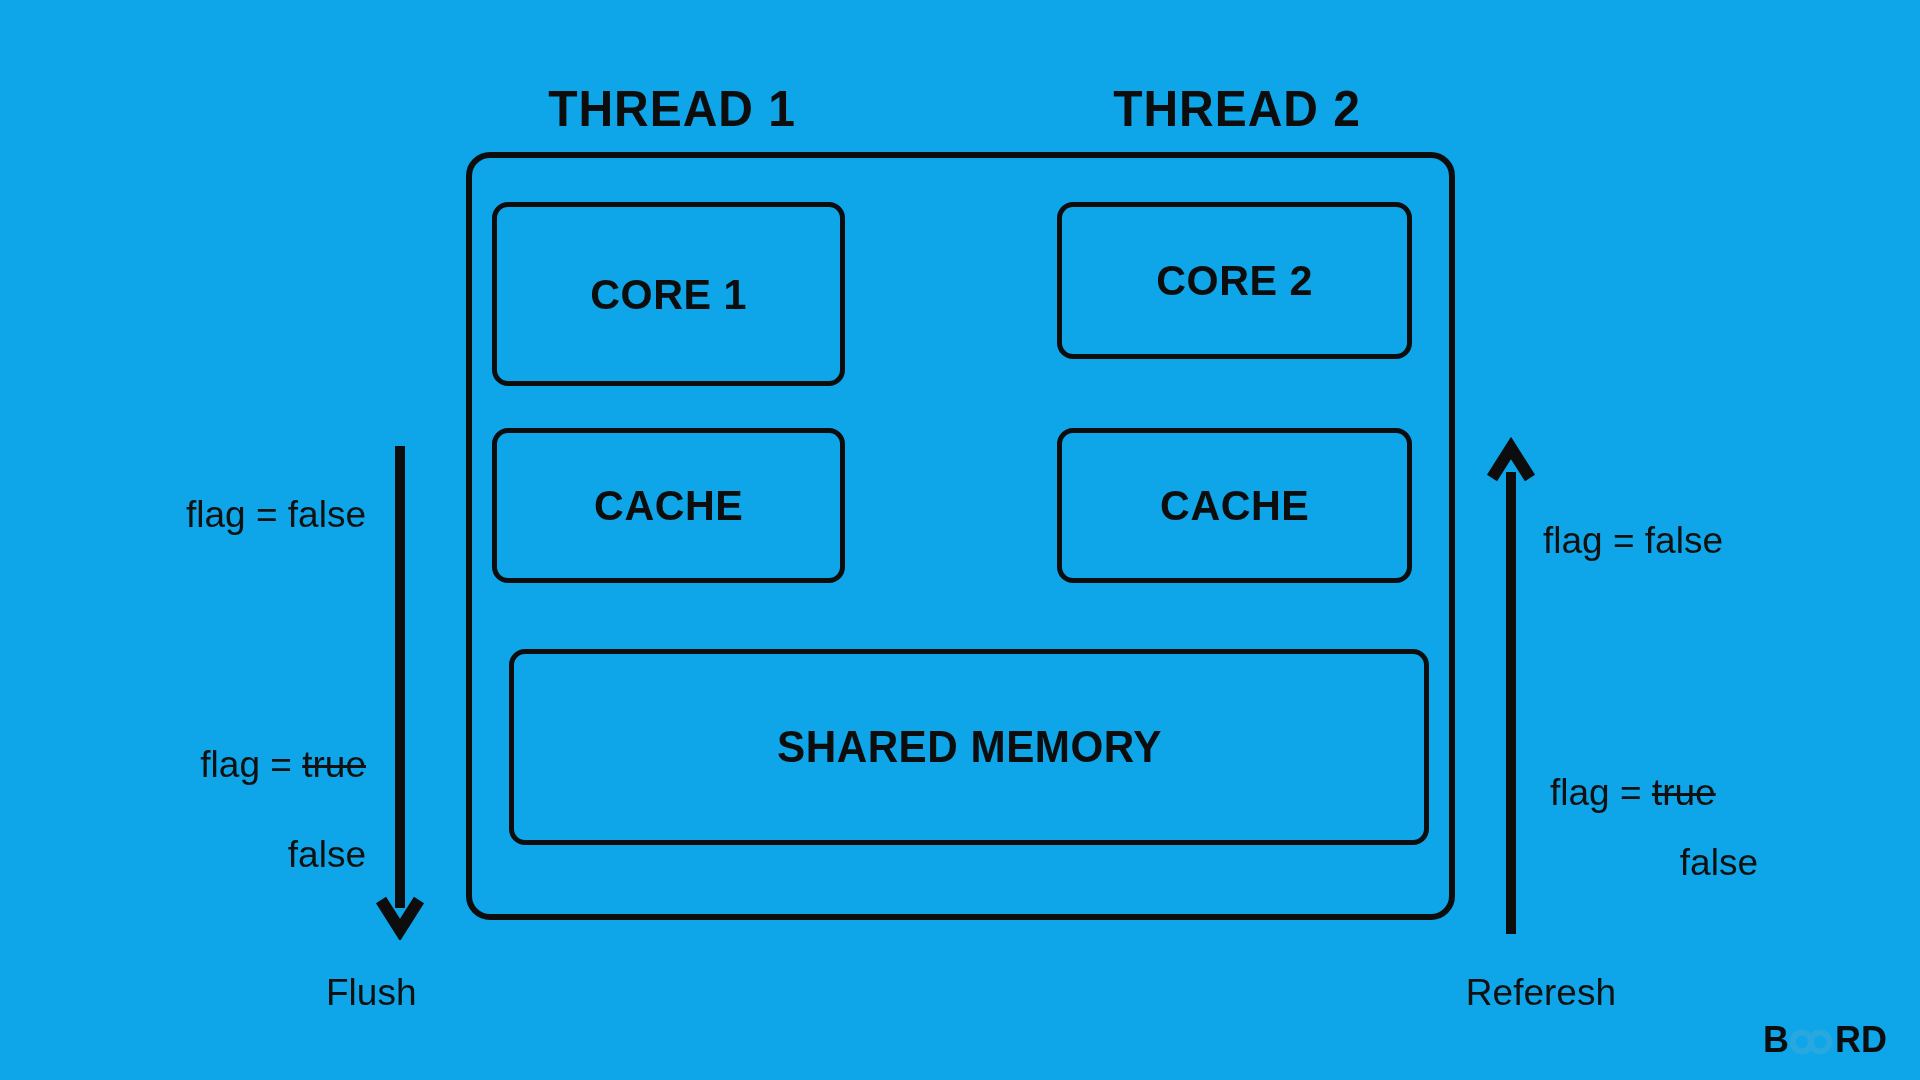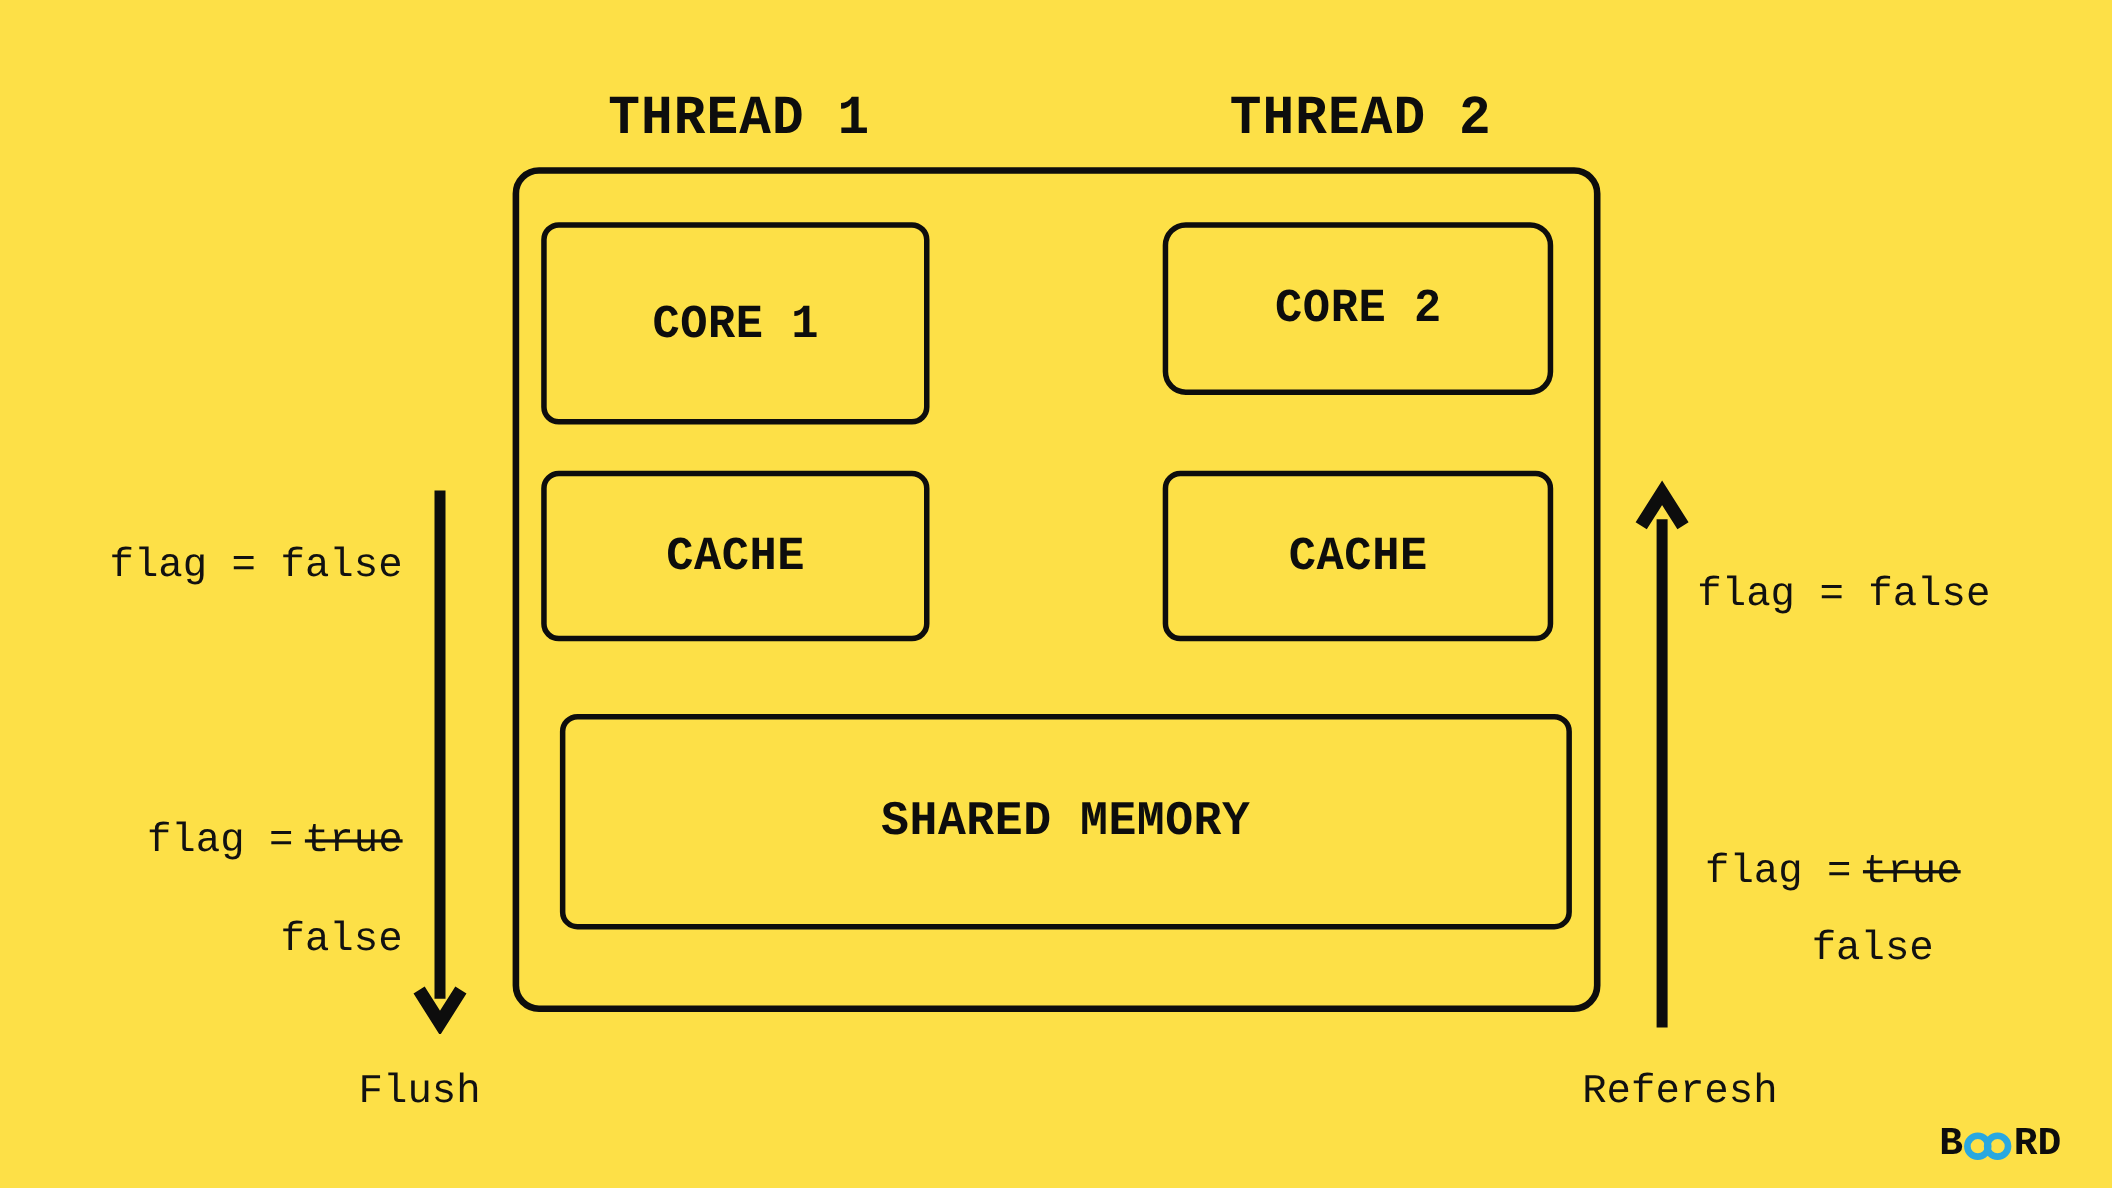--- a/index.html
+++ b/index.html
@@ -4,23 +4,23 @@
 <style>
   html, body {
     margin: 0;
     padding: 0;
     background: #c5d9f2;
   }
   #canvas {
     position: relative;
     width: 1920px;
     height: 1080px;
-    background: #fde047;
+    background: #0ea5e9;
     overflow: hidden;
-    font-family: Liberation Mono, monospace;
+    font-family: Liberation Sans, sans-serif;
     color: #0d0d0d;
   }
   .thread-title {
     position: absolute;
     width: 420px;
     text-align: center;
     font-size: 50px;
     font-weight: 800;
     letter-spacing: 1px;
     color: #0d0d0d;
@@ -44,21 +44,21 @@
     box-sizing: border-box;
     display: flex;
     align-items: center;
     justify-content: center;
     font-size: 43px;
     font-weight: 800;
     letter-spacing: 0.5px;
   }
   .inner-box .box-label { transform: scaleX(0.96); }
   #core1-box  { left: 492px;  top: 202px; width: 353px; height: 184px; }
-  #core2-box  { left: 1057px; top: 202px; width: 355px; height: 157px; border-radius: 21px; }
+  #core2-box  { left: 1057px; top: 202px; width: 355px; height: 157px; }
   #cache1-box { left: 492px;  top: 428px; width: 353px; height: 155px; }
   #cache2-box { left: 1057px; top: 428px; width: 355px; height: 155px; }
   #shared-box { left: 492px;  top: 649px; width: 920px; height: 196px; font-size: 44px; margin-left: 17px; }
 
   .flow-label {
     position: absolute;
     font-size: 37px;
     font-weight: 400;
     color: #111;
     white-space: nowrap;

